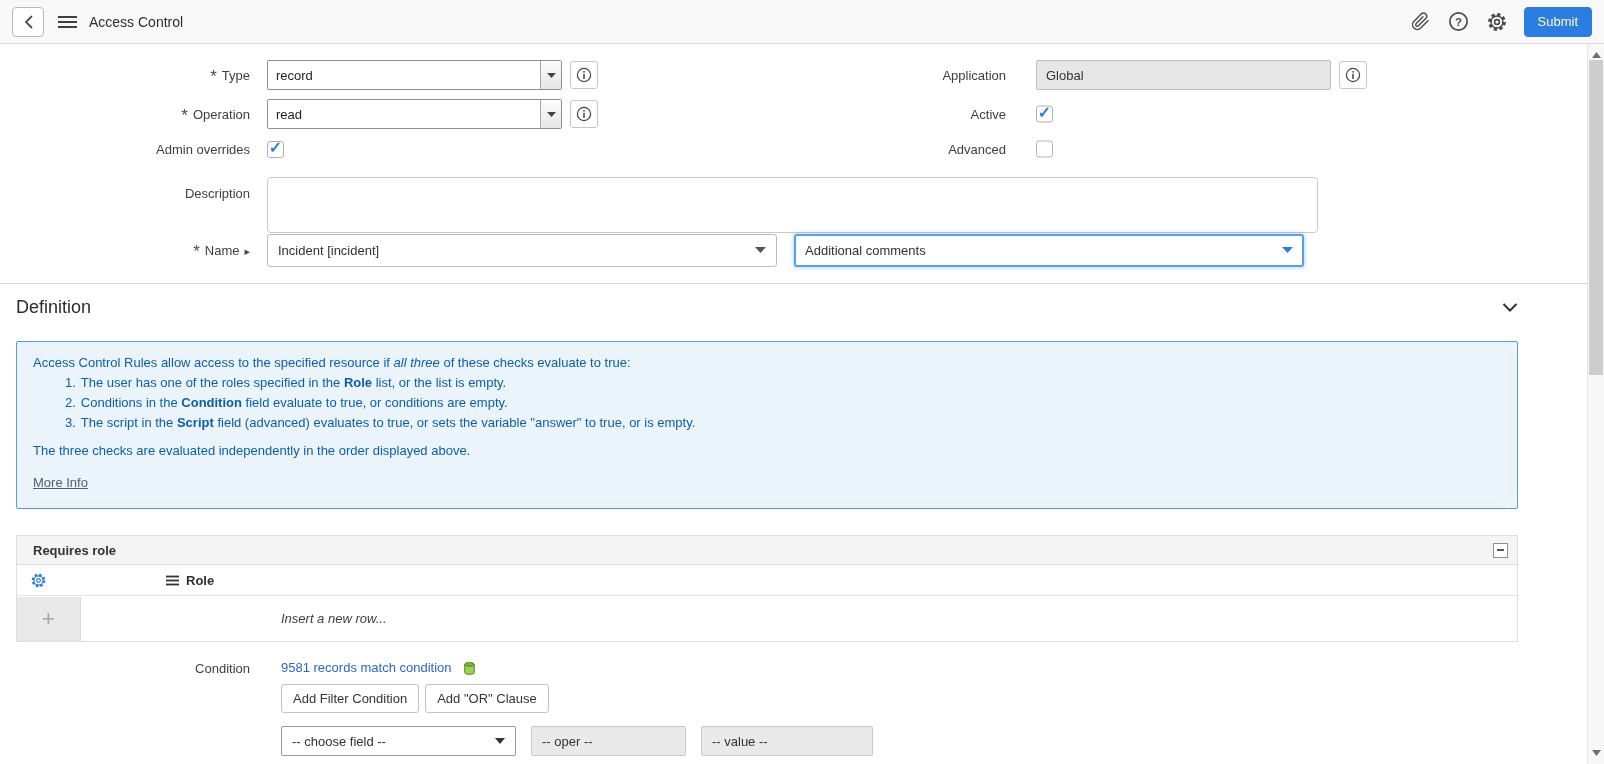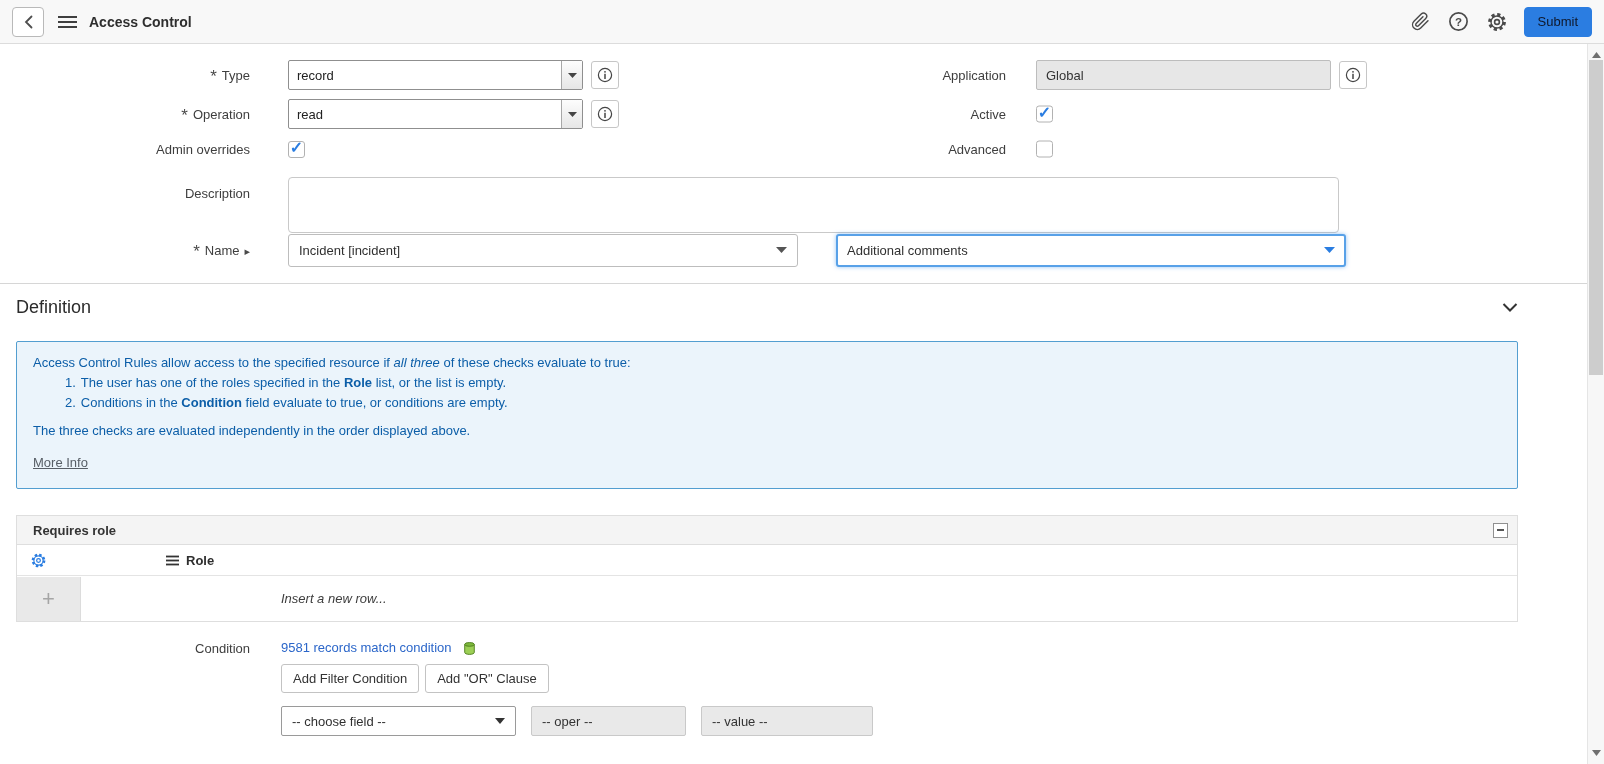--- a/index.html
+++ b/index.html
@@ -6,39 +6,39 @@
   html,body { width:1604px; height:764px; overflow:hidden; background:#fff;
               font-family:"Liberation Sans", sans-serif; font-size:13px; color:#303030; }
   button { font-family:inherit; cursor:pointer; }
 
   
   .topbar { height:44px; background:#f8f8f8; border-bottom:1px solid #dcdcdc;
             display:flex; align-items:center; padding:0 12px; gap:8px; }
   .back-btn { width:32px; height:30px; background:#fff; border:1px solid #b9b9b9; border-radius:4px;
               display:flex; align-items:center; justify-content:center; }
   .hamburger { margin-left:6px; display:flex; align-items:center; cursor:pointer; }
-  .title { font-size:14px; font-weight:700; color:#2e2e2e; margin-left:4px; }
+  .title { font-size:14px; font-weight:400; color:#2e2e2e; margin-left:4px; }
   .spacer { flex:1; }
   .icon-btn { background:none; border:none; width:30px; height:30px;
               display:flex; align-items:center; justify-content:center; }
-  .submit-btn { background:var(--submit,#2b7de1); color:#0f172a; border:1px solid var(--submit,#2b7de1);
+  .submit-btn { background:var(--submit,#2b7de1); color:#fef9c3; border:1px solid var(--submit,#2b7de1);
                 border-radius:4px; height:30px; padding:0 13px; font-size:13px; margin-left:4px; }
 
   
   .main { display:flex; height:720px; }
   .content { flex:1; padding:16px 69px 0 16px; position:relative; overflow:hidden; }
 
   
   .frow { position:relative; display:flex; align-items:center; margin-bottom:9px; min-height:30px; }
   .frow.cbrow { min-height:22px; margin-bottom:17px; }
   .frow.top { align-items:flex-start; }
   .lbl { width:234px; text-align:right; color:#3e3e3e; flex:0 0 auto; }
   .req { font-size:17px; color:#4a4a4a; margin-right:5px; position:relative; top:2px; }
   .name-arrow { font-size:11px; color:#4a4a4a; margin-left:5px; }
-  .ml31 { margin-left:38px; }
+  .ml31 { margin-left:17px; }
   .rgroup { position:absolute; left:580px; top:50%; transform:translateY(-50%);
             display:flex; align-items:center; }
   .rlbl { width:410px; text-align:right; color:#3e3e3e; }
   .rgroup > *:nth-child(2) { margin-left:30px; }
 
   .sel { height:30px; width:295px; border:1px solid #8f8f8f; background:#fff; border-radius:2px;
          display:flex; align-items:stretch; cursor:pointer; }
   .sel-txt { flex:1; display:flex; align-items:center; padding:0 8px; color:#222; }
   .sel-btn { width:21px; border-left:1px solid #a8a8a8; background:linear-gradient(#fdfdfd,#e6e6e6);
              display:flex; align-items:center; justify-content:center; }
@@ -253,20 +253,21 @@
         <svg width="16" height="9" viewBox="0 0 16 9">
             <polyline points="1.5,1 8,7.5 14.5,1" fill="none" stroke="#333" stroke-width="2"></polyline>
           </svg>
       </span>
     </div>
 
     <div class="info-box">
       <div><span>Access Control Rules allow access to the specified resource if </span><em>all three</em><span> of these checks evaluate to true:</span></div>
       <div class="info-item"><span class="num">1.</span><span>The user has one of the roles specified in the </span><b>Role</b><span> list, or the list is empty.</span></div>
       <div class="info-item"><span class="num">2.</span><span>Conditions in the </span><b>Condition</b><span> field evaluate to true, or conditions are empty.</span></div>
+      <div class="info-item"><span class="num">3.</span><span>The script in the </span><b>Script</b><span> field (advanced) evaluates to true, or sets the variable "answer" to true, or is empty.</span></div>
       <div class="info-footer">The three checks are evaluated independently in the order displayed above.</div>
       <a class="more-info">More Info</a>
     </div>
 
     <div class="list-section">
       <div class="list-hd">
         <span>Requires role</span>
         <span class="collapse-box">
             <span class="minus"></span>
           </span>

